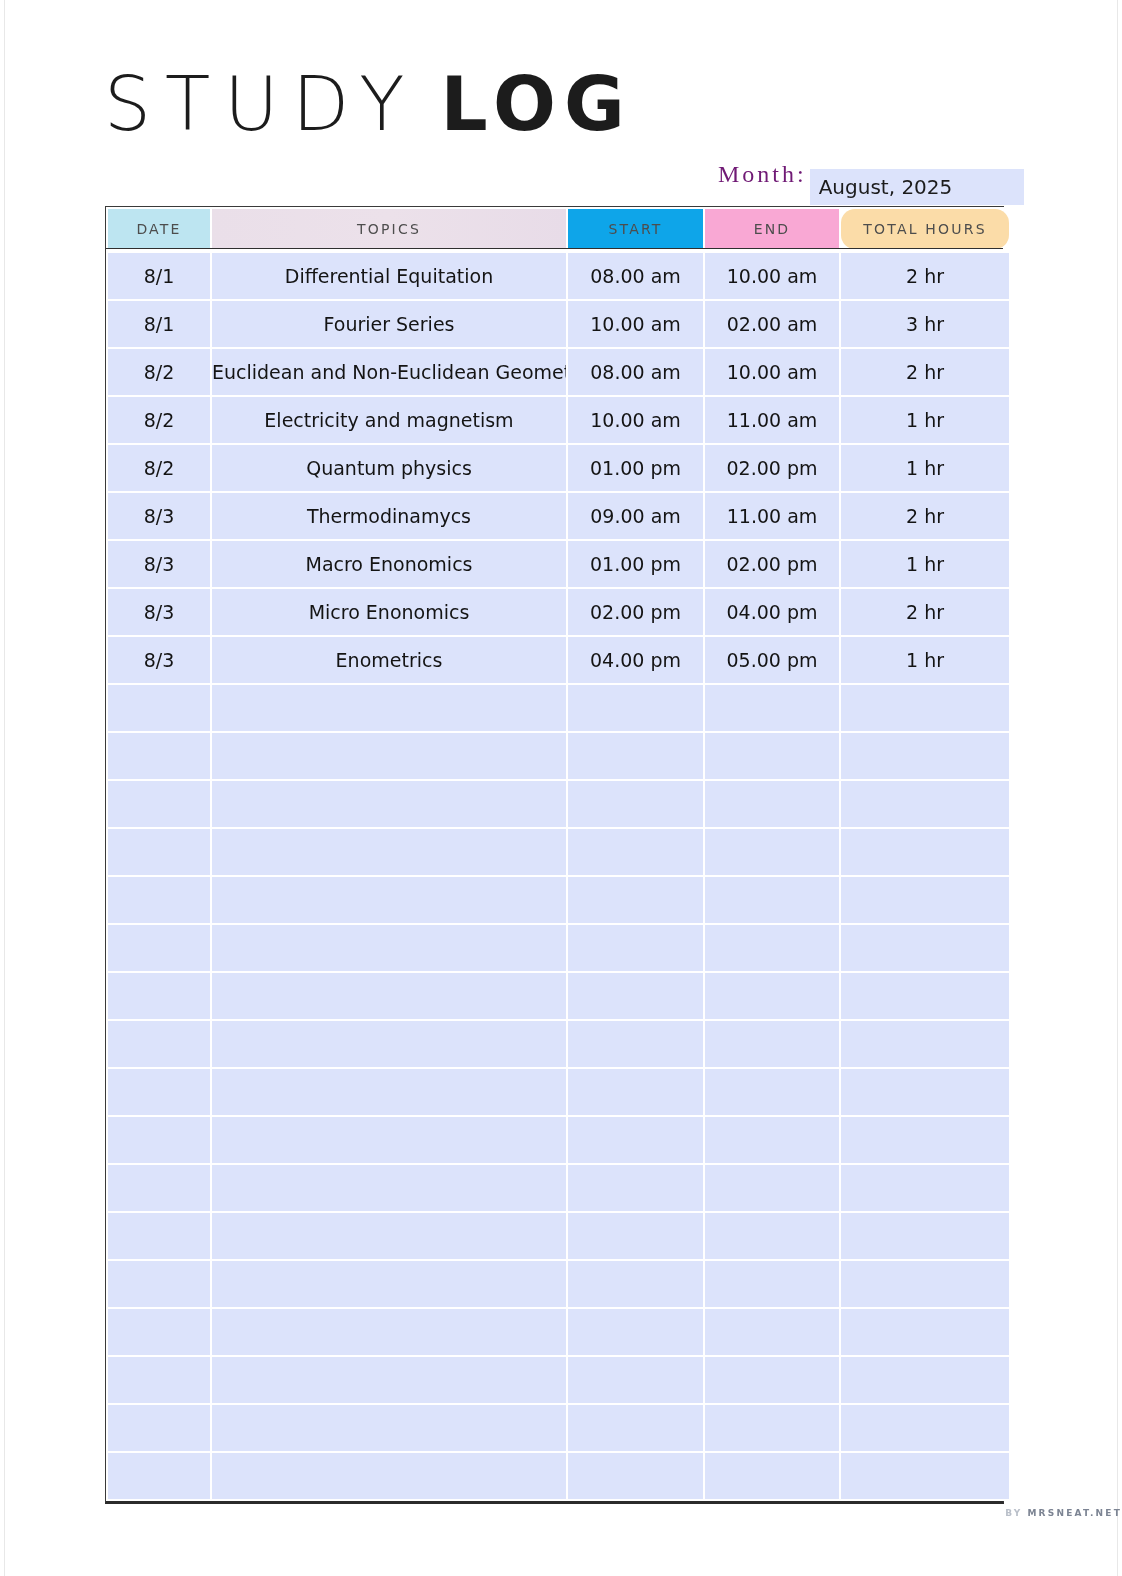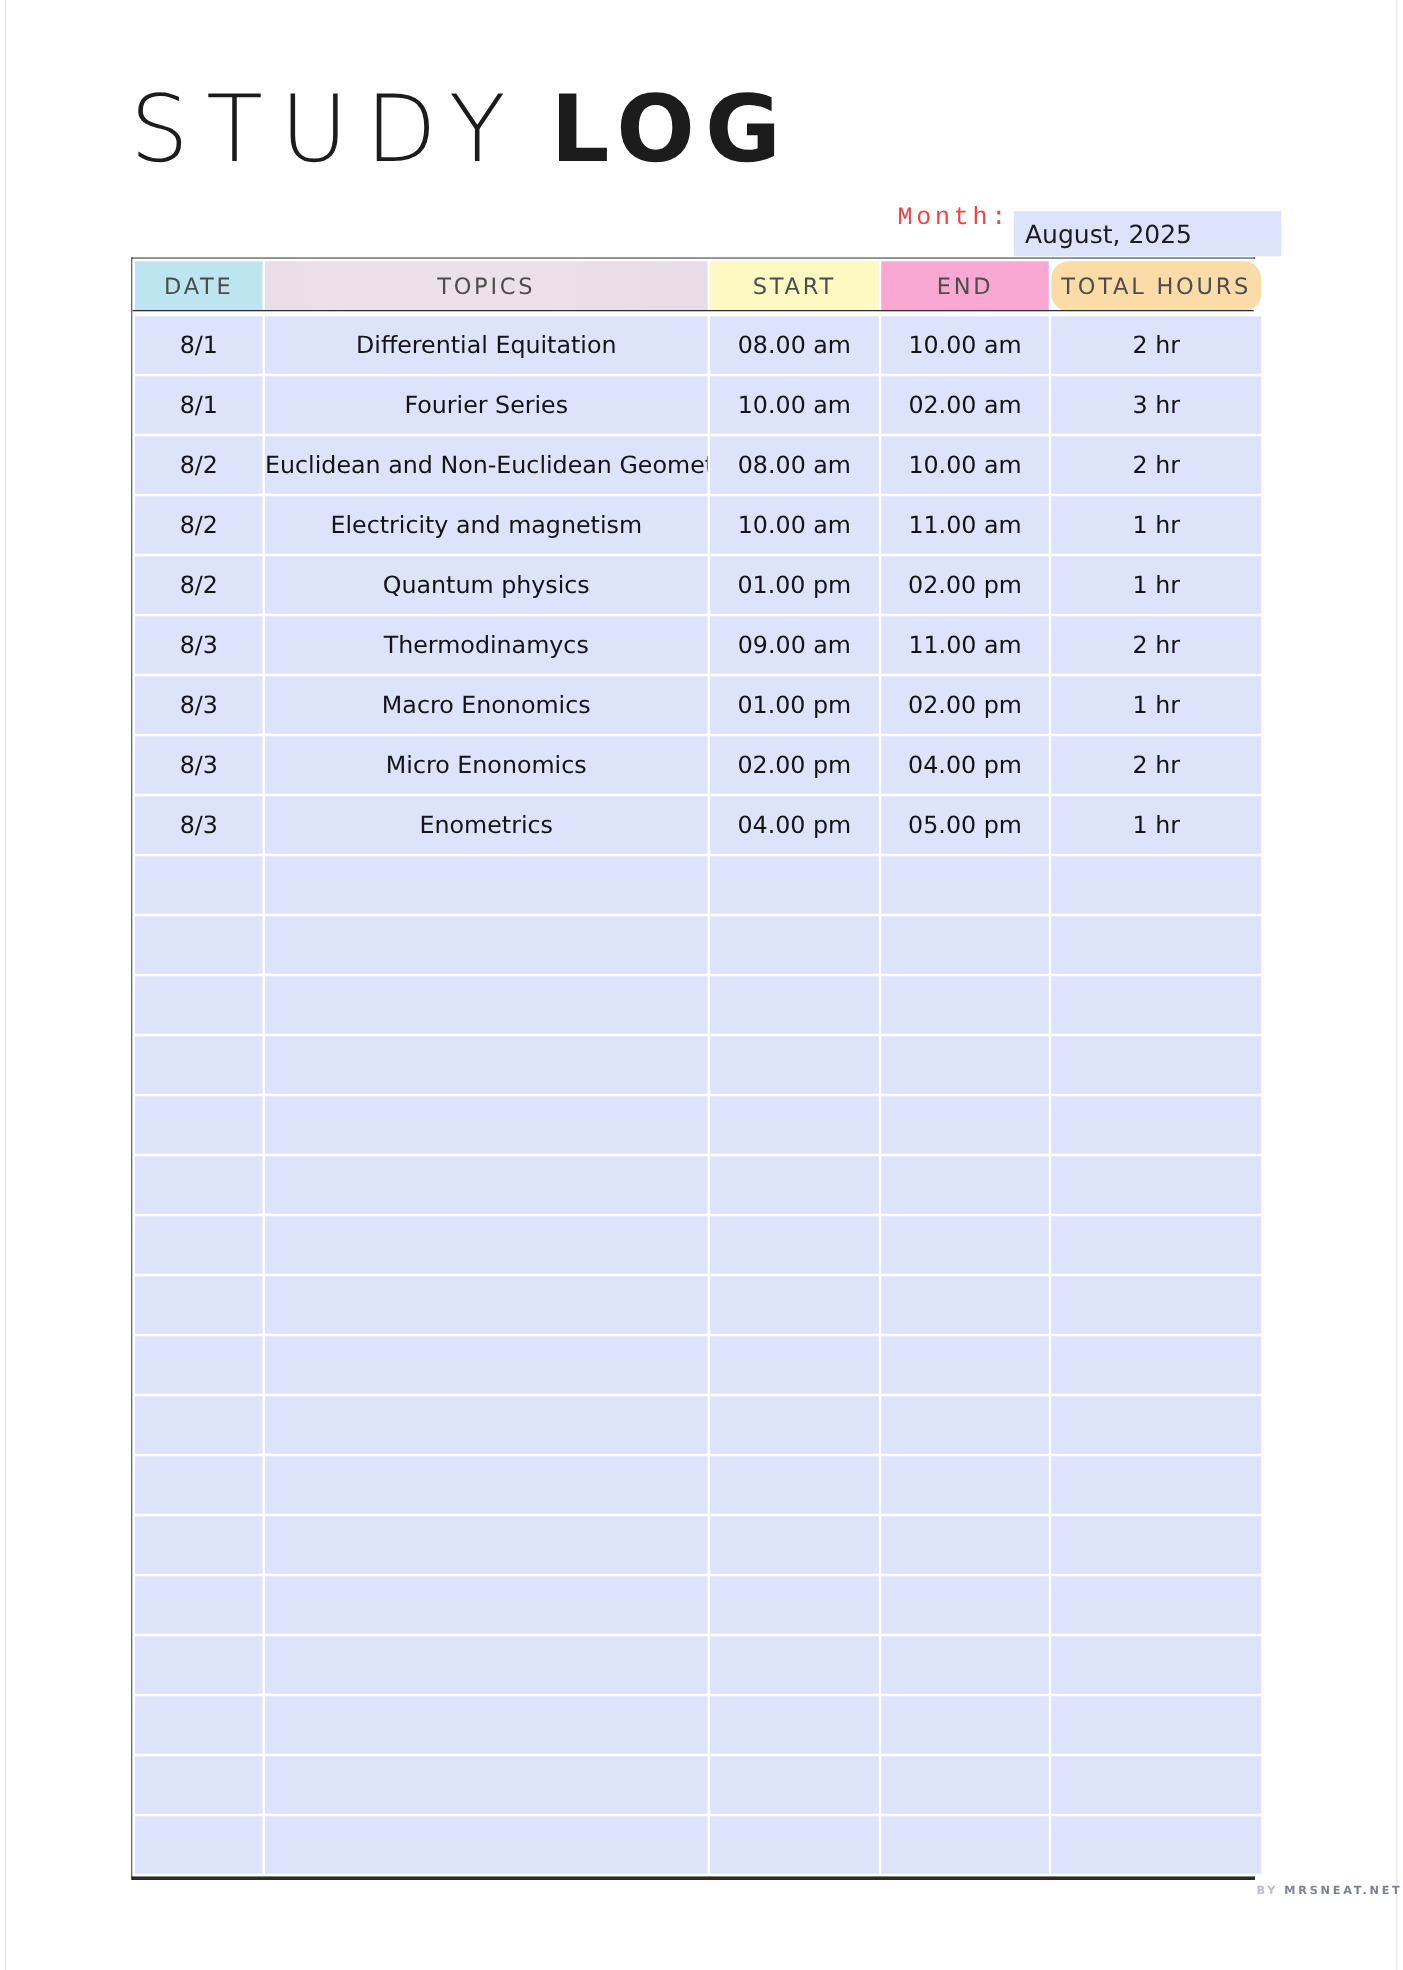--- a/index.html
+++ b/index.html
@@ -64,24 +64,24 @@
 
   .month-block {
     position: absolute;
     left: 718px;
     top: 100px;
     display: flex;
     align-items: center;
     height: 36px;
   }
   .month-label {
-    font-size: 20px;
+    font-size: 24px;
     letter-spacing: 3px;
-    color: #ef4444;
-    font-family: Liberation Mono, monospace;
+    color: #701a75;
+    font-family: Liberation Serif, serif;
     padding-right: 3px;
     white-space: nowrap;
   }
   .month-value {
     width: 214px;
     height: 36px;
     background: #dce3fb;
     color: #1c1c1c;
     font-size: 20px;
     line-height: 36px;
@@ -113,33 +113,33 @@
   }
 
   col.c-date   { width: 102px; }
   col.c-topics { width: 354px; }
   col.c-start  { width: 135px; }
   col.c-end    { width: 134px; }
   col.c-total  { width: 168px; }
 
   thead th {
     height: 40px;
-    font-size: 18px;
+    font-size: 14px;
     font-weight: 400;
     letter-spacing: 2.2px;
     color: #4d4d4d;
     font-family: "DejaVu Sans", sans-serif;
     text-align: center;
     vertical-align: middle;
     white-space: nowrap;
   }
 
   thead th.h-date   { background: #bde5f1; }
   thead th.h-topics { background: linear-gradient(90deg, #eadfe9 0%, #ece1ea 50%, #e8dce8 100%); }
-  thead th.h-start  { background: #fef9c3; margin-top: 48px; }
+  thead th.h-start  { background: #0ea5e9; margin-top: 48px; }
   thead th.h-end    { background: #f9a8d4; }
   thead th.h-total  { background: #fbdca8; border-radius: 14px; }
 
   thead tr { }
 
   thead::after { content: ""; }
 
   
   .header-rule {
     position: absolute;

